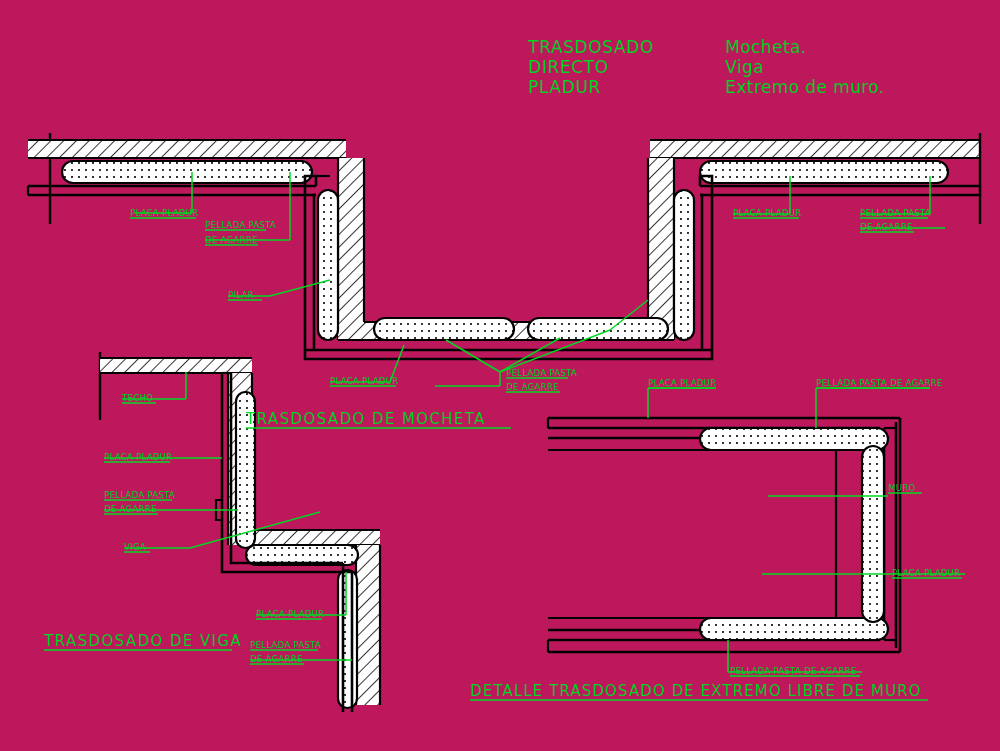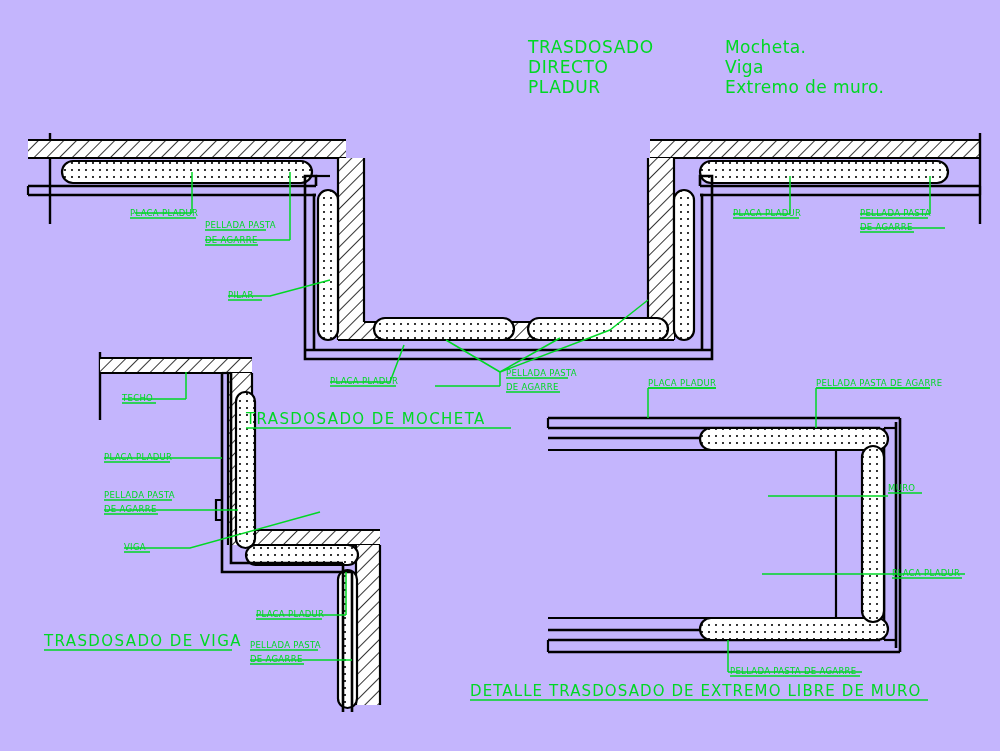--- a/index.html
+++ b/index.html
@@ -1,19 +1,19 @@
 <!DOCTYPE html>
 <html><head>
 <meta charset="utf-8">
 <title>CAD Detail</title>
 <style>
   html,body{margin:0;padding:0;background:#ffffff;}
   body{width:1000px;height:751px;overflow:hidden;
        font-family:"DejaVu Sans",sans-serif;}
-  #stage{position:relative;width:1000px;height:751px;background:#c4b5fd;}
+  #stage{position:relative;width:1000px;height:751px;background:#be185d;}
   svg{display:block;}
   .cadtext{font-family:"DejaVu Sans",sans-serif;fill:#00d824;}
 </style>
 </head>
 <body>
 
 <div id="stage">
 <svg width="1000" height="751" viewBox="0 0 1000 751">
 
   <defs>

